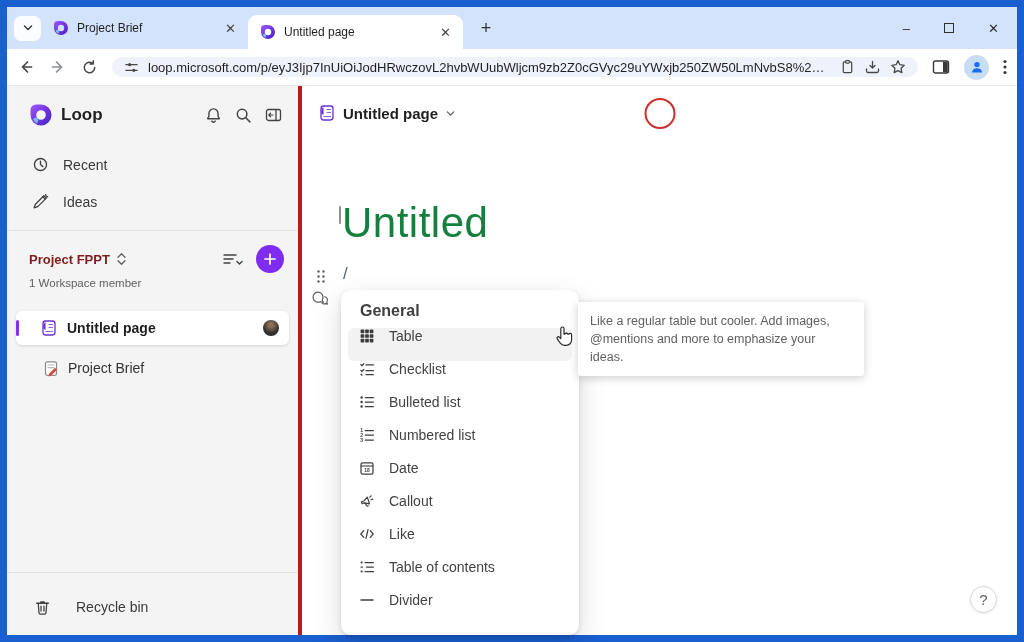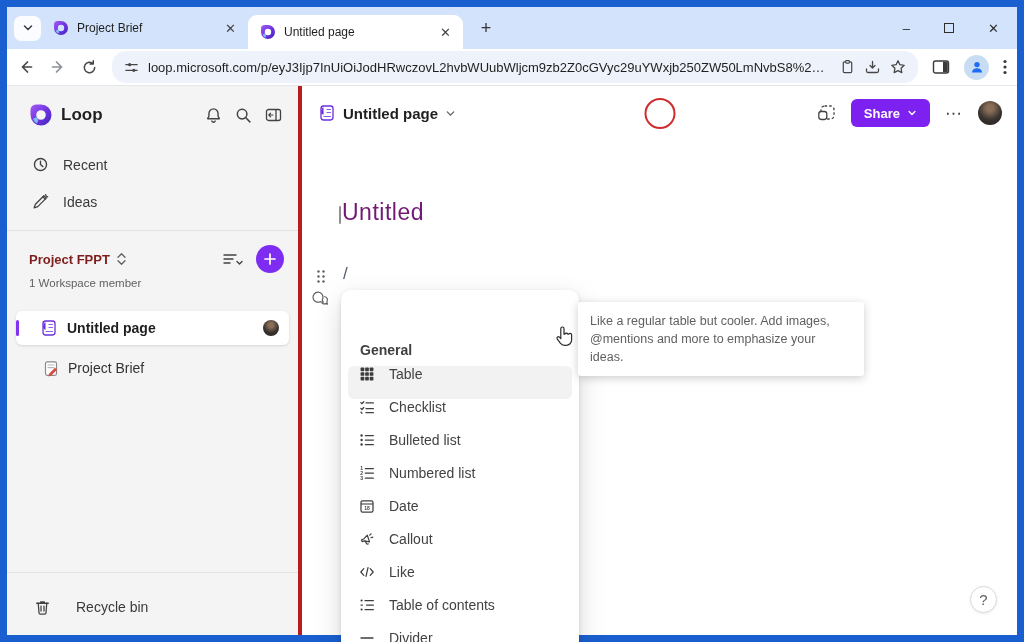--- a/index.html
+++ b/index.html
@@ -13,21 +13,21 @@
   .tab.active { width:215px; background:#ffffff; border-radius:9px 9px 0 0; align-self:flex-end; height:34px; }
   .tab .t-title { flex:1; white-space:nowrap; overflow:hidden; }
   .tab .t-close { border:none; background:none; font-size:13px; color:#444; cursor:pointer; padding:2px 4px; border-radius:4px; }
   .newtab { border:none; background:none; font-size:18px; color:#333; margin-left:10px; cursor:pointer; width:26px; height:26px; border-radius:50%; }
   .win-controls { margin-left:auto; display:flex; align-items:center; gap:34px; padding-right:18px; color:#2e2e2e; }
   .win-controls .wc { font-size:13px; cursor:pointer; line-height:1; }
   .wc-max { width:10px; height:10px; border:1.3px solid #2e2e2e; display:inline-block; }
 
   .toolbar { height:37px; background:#ffffff; display:flex; align-items:center; padding:0 10px; gap:14px; border-bottom:1px solid #e4e7ee; flex:0 0 auto; }
   .nav-ic { display:flex; align-items:center; cursor:pointer; background:none; border:none; }
-  .omnibox { flex:1; height:32px; background:#eef2fa; border-radius:14px; display:flex; align-items:center; gap:9px; padding:0 12px; overflow:hidden; }
+  .omnibox { flex:1; height:20px; background:#eef2fa; border-radius:14px; display:flex; align-items:center; gap:9px; padding:0 12px; overflow:hidden; }
   .omnibox .url { flex:1; font-size:13px; color:#1f1f1f; white-space:nowrap; overflow:hidden; }
   .avatar-chrome { width:25px; height:25px; border-radius:50%; background:#c8ddf4; display:flex; align-items:center; justify-content:center; cursor:pointer; }
 
   
   .content { flex:1; display:flex; min-height:0; background:#fff; }
   .sidebar { width:295px; background:#f4f4f4; border-right:4px solid #b91c1c; display:flex; flex-direction:column; padding-top:14px; }
   .sb-logo-row { display:flex; align-items:center; padding:0 16px 0 22px; gap:8px; height:30px; }
   .app-name { font-size:17px; font-weight:700; color:#1f1f1f; }
   .sb-top-icons { margin-left:auto; display:flex; align-items:center; gap:13px; }
   .sb-top-icons button { background:none; border:none; cursor:pointer; display:flex; }
@@ -56,29 +56,29 @@
   .m-title { font-size:15px; font-weight:600; color:#1f1f1f; }
   .presence { position:absolute; left:50%; top:12px; transform:translateX(-50%); width:31px; height:31px; border:2px solid #cf2d2d; border-radius:50%; padding:2px; background:#fff; }
   .presence .ph, .avatar-sm { width:100%; height:100%; border-radius:50%;
     background:radial-gradient(circle at 50% 30%, #8a6f58 16%, #3a3431 55%, #211e1c 100%); }
   .m-actions { margin-left:auto; display:flex; align-items:center; gap:15px; }
   .m-actions .icon-btn { background:none; border:none; cursor:pointer; display:flex; }
   .share-btn { background:#7c21f0; color:#fff; border:none; border-radius:6px; height:28px; padding:0 13px; font-size:13px; font-weight:700; display:flex; align-items:center; gap:7px; cursor:pointer; }
   .more-btn { background:none; border:none; font-size:17px; color:#424242; cursor:pointer; letter-spacing:1px; }
   .avatar-sm { width:24px; height:24px; cursor:pointer; }
 
-  .page-heading { position:absolute; left:40px; top:113px; font-size:23px; color:#701a75; letter-spacing:.5px; cursor:text; }
+  .page-heading { position:absolute; left:40px; top:113px; font-size:42px; color:#15803d; letter-spacing:.5px; cursor:text; }
   .title-caret { position:absolute; left:37px; top:120px; width:2px; height:18px; background:#909090; border-radius:1px; }
   .drag-handle { position:absolute; left:13px; top:183px; cursor:grab; background:none; border:none; display:flex; }
   .slash-char { position:absolute; left:41px; top:178px; font-size:17px; color:#55606e; }
   .comment-btn { position:absolute; left:9px; top:204px; background:none; border:none; cursor:pointer; display:flex; }
 
   .slash-menu { position:absolute; left:39px; top:204px; width:238px; background:#fff; border-radius:10px;
     box-shadow:0 2px 5px rgba(0,0,0,.13), 0 10px 28px rgba(0,0,0,.15); padding:8px 7px 10px; }
-  .menu-section { font-size:14px; font-weight:700; color:#3f3f3f; padding:4px 12px 8px;margin-top:40px; }
+  .menu-section { font-size:16px; font-weight:700; color:#3f3f3f; padding:4px 12px 8px; }
   .menu-item { display:flex; align-items:flex-start; gap:14px; height:33px; padding:0 11px; border-radius:6px; font-size:14px; color:#424242; cursor:pointer; }
   .menu-item.hl { background:#f2f2f2; }
   .menu-item svg { flex:0 0 auto; }
 
   .tooltip { position:absolute; left:276px; top:216px; width:286px; background:#fff; border-radius:3px;
     box-shadow:0 2px 10px rgba(0,0,0,.2); padding:10px 12px; font-size:12.5px; line-height:1.45; color:#5f5f5f; }
 
   .cursor-ptr { position:absolute; left:250px; top:238px; pointer-events:none; z-index:9; }
 
   .help-btn { position:absolute; left:668px; top:500px; width:27px; height:27px; border-radius:50%;
@@ -347,36 +347,20 @@
               </g>
             </svg>
           <span class="m-title">Untitled page</span>
           <svg width="11" height="11" viewBox="0 0 12 12">
               <path d="M2.5 4.2 6 7.8l3.5-3.6" fill="none" stroke="#5f5f5f" stroke-width="1.4" stroke-linecap="round" stroke-linejoin="round"></path>
             </svg>
         </span>
 
         <span class="presence"><span class="ph"></span></span>
 
-        <span class="m-actions">
-          <button class="icon-btn">
-            <svg width="19" height="18" viewBox="0 0 19 18">
-                <rect x="4" y="2" width="13" height="13" rx="3.5" fill="none" stroke="#424242" stroke-width="1.3" stroke-dasharray="2.6 2.1"></rect>
-                <rect x="1.8" y="7.5" width="8" height="8" rx="2.4" fill="#fff" stroke="#424242" stroke-width="1.3"></rect>
-              </svg>
-          </button>
-          <button class="share-btn">
-            <span>Share</span>
-            <svg width="10" height="10" viewBox="0 0 12 12">
-                <path d="M2.5 4.2 6 7.8l3.5-3.6" fill="none" stroke="#fff" stroke-width="1.6" stroke-linecap="round" stroke-linejoin="round"></path>
-              </svg>
-          </button>
-          <button class="more-btn">⋯</button>
-          <span class="avatar-sm"></span>
-        </span>
       </div>
 
       <span class="title-caret"></span>
       <div class="page-heading">Untitled</div>
 
       <button class="drag-handle">
         <svg width="12" height="15" viewBox="0 0 12 15">
             <g fill="#5f5f5f">
               <circle cx="3.5" cy="2.5" r="1.2"></circle>
               <circle cx="8.5" cy="2.5" r="1.2"></circle>

